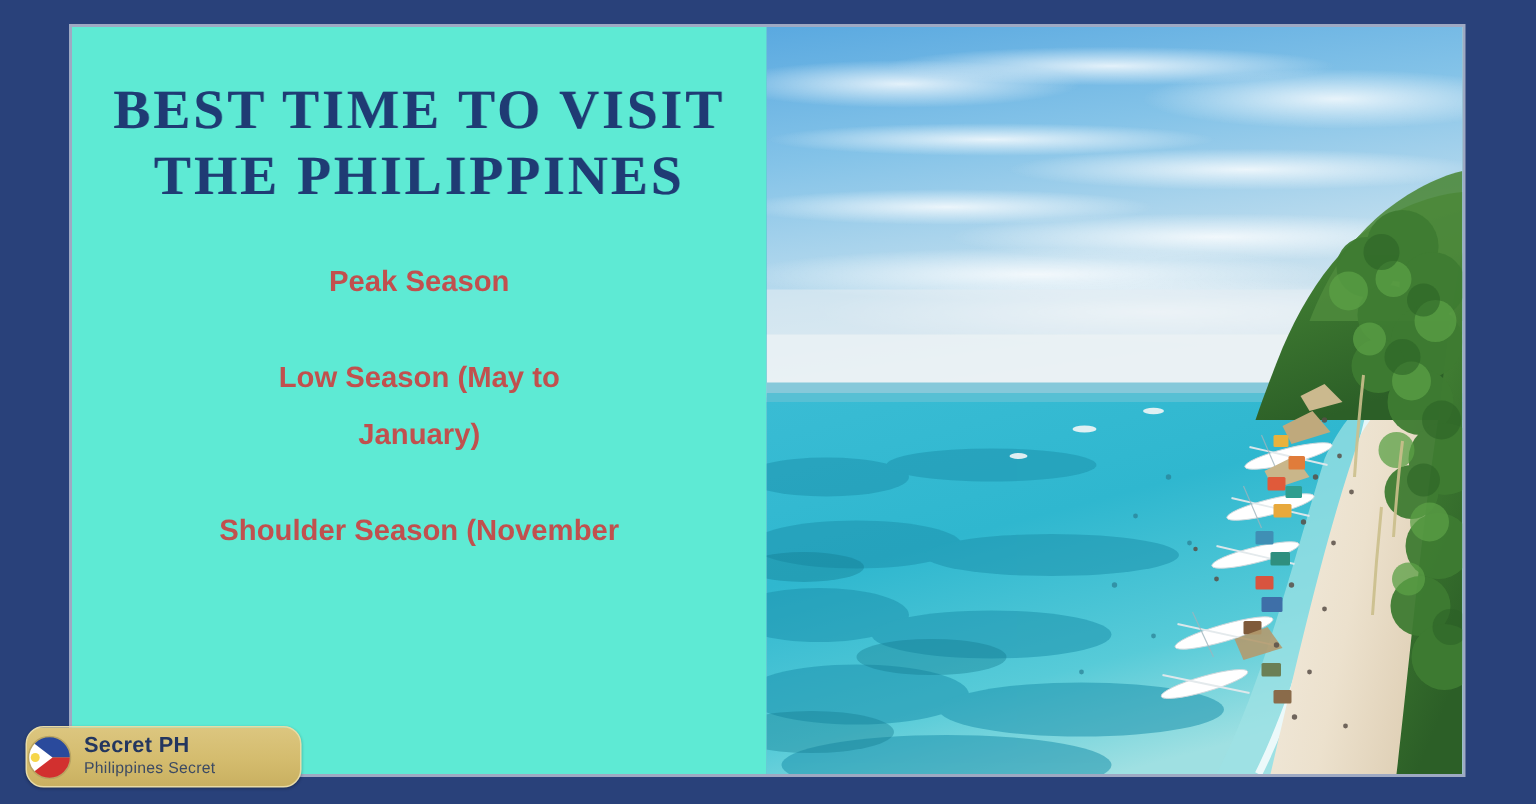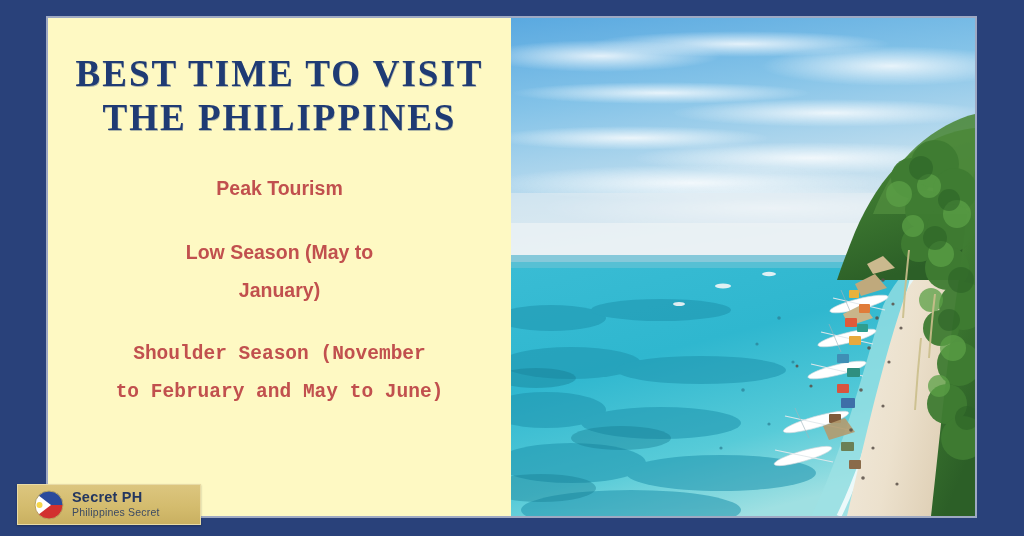--- a/index.html
+++ b/index.html
@@ -35,21 +35,21 @@
     box-shadow: 0 0 0 2px rgba(255,255,255,0.55);
     display: flex;
     overflow: hidden;
   }
 
   
   .text-col {
     position: relative;
     width: 463px;
     height: 100%;
-    background: #fef9c3;
+    background: #5eead4;
     flex: 0 0 463px;
   }
 
   .title {
     margin: 0;
     padding: 34px 20px 0 20px;
     text-align: center;
     color: #1f3b74;
     font-family: "Liberation Serif", "DejaVu Serif", serif;
     font-weight: bold;
@@ -68,46 +68,46 @@
   }
   .season-block {
     color: #c1504e;
     font-family: "Liberation Sans", sans-serif;
     font-weight: bold;
     font-size: 19.5px;
     line-height: 1.95;
     margin-bottom: 26px;
   }
   .season-block:last-child { margin-bottom: 0; }
-  .season-block.wide { padding: 0 0; font-family: Liberation Mono, monospace; }
+  .season-block.wide { padding: 0 0; }
 
   
   .photo {
     position: relative;
     flex: 1 1 auto;
     height: 100%;
     overflow: hidden;
     background: #2fb4cf;
   }
   .photo svg { display: block; width: 100%; height: 100%; }
 
   
   .badge {
     position: absolute;
     left: 17px;
     top: 484px;
     width: 184px;
     height: 41px;
-    border-radius: 0;
+    border-radius: 12px;
     background: linear-gradient(180deg, #dcc67f 0%, #d4bc6e 55%, #c9b061 100%);
     border: 1px solid #e8dba6;
     box-shadow: 0 1px 2px rgba(0,0,0,0.25);
     display: flex;
     align-items: center;
-    padding: 0 16px;
+    padding: 0 0;
     box-sizing: border-box;
   }
   .badge-logo {
     flex: 0 0 auto;
     width: 30px;
     height: 30px;
     margin-right: 8px;
   }
   .badge-text { line-height: 1.1; }
   .badge-title {
@@ -135,31 +135,30 @@
     <div class="text-col">
 
       <h1 class="title">
         <span>Best Time to Visit</span>
         <span class="line2">the Philippines</span>
       </h1>
 
       <div class="seasons">
 
         <div class="season-block">
-          <div>Peak Tourism</div>
+          <div>Peak Season</div>
         </div>
 
         <div class="season-block">
           <div>Low Season (May to</div>
           <div>January)</div>
         </div>
 
         <div class="season-block wide">
           <div>Shoulder Season (November</div>
-          <div>to February and May to June)</div>
         </div>
 
       </div>
     </div>
 
     <div class="photo">
       <svg viewBox="0 0 464 498" preserveAspectRatio="xMidYMid slice">
         <defs>
           <linearGradient id="skyGrad" x1="0" y1="0" x2="0.25" y2="1">
             <stop offset="0%" stop-color="#5aa9e0"></stop>

